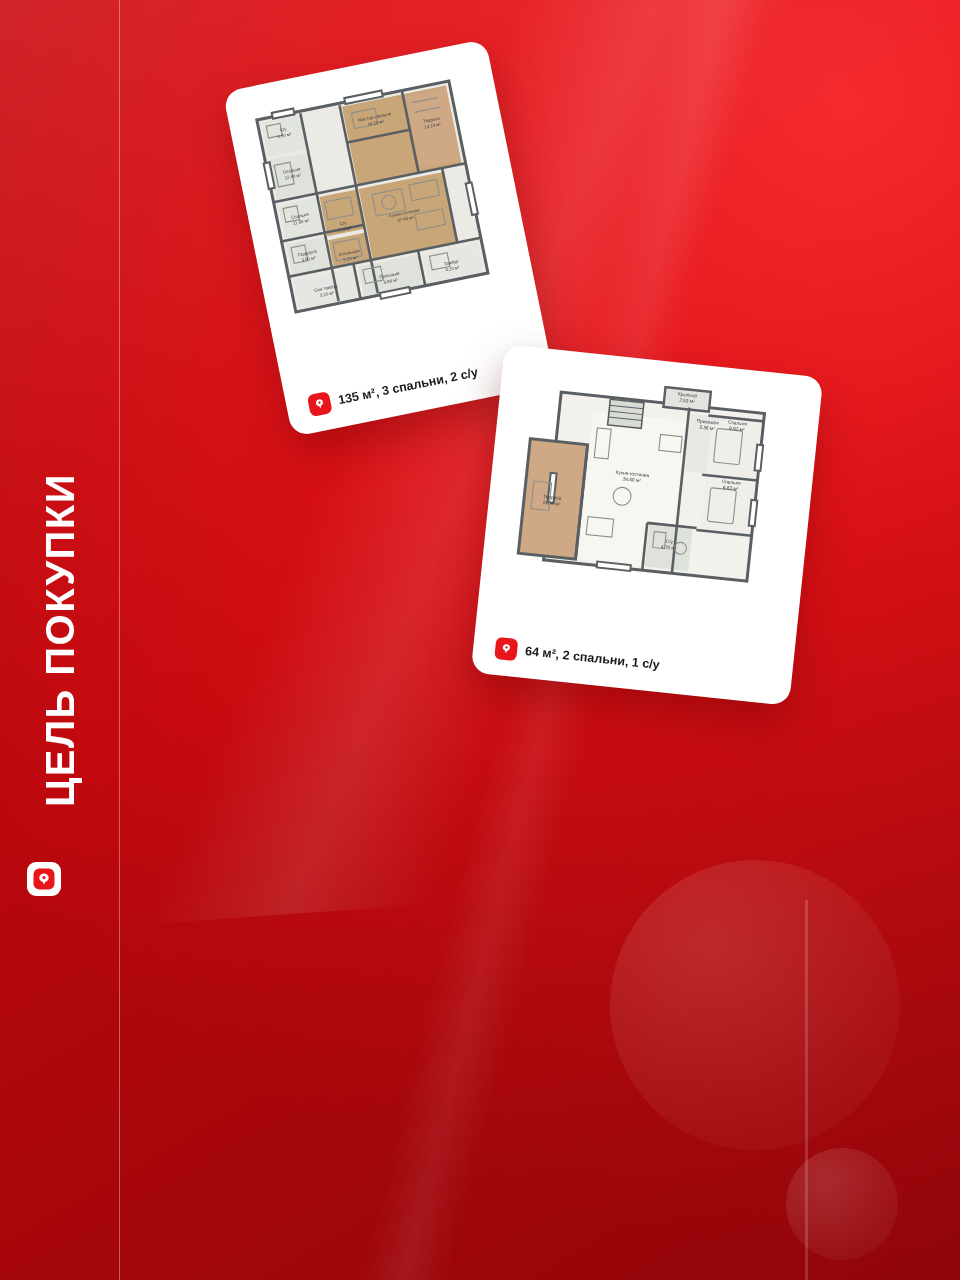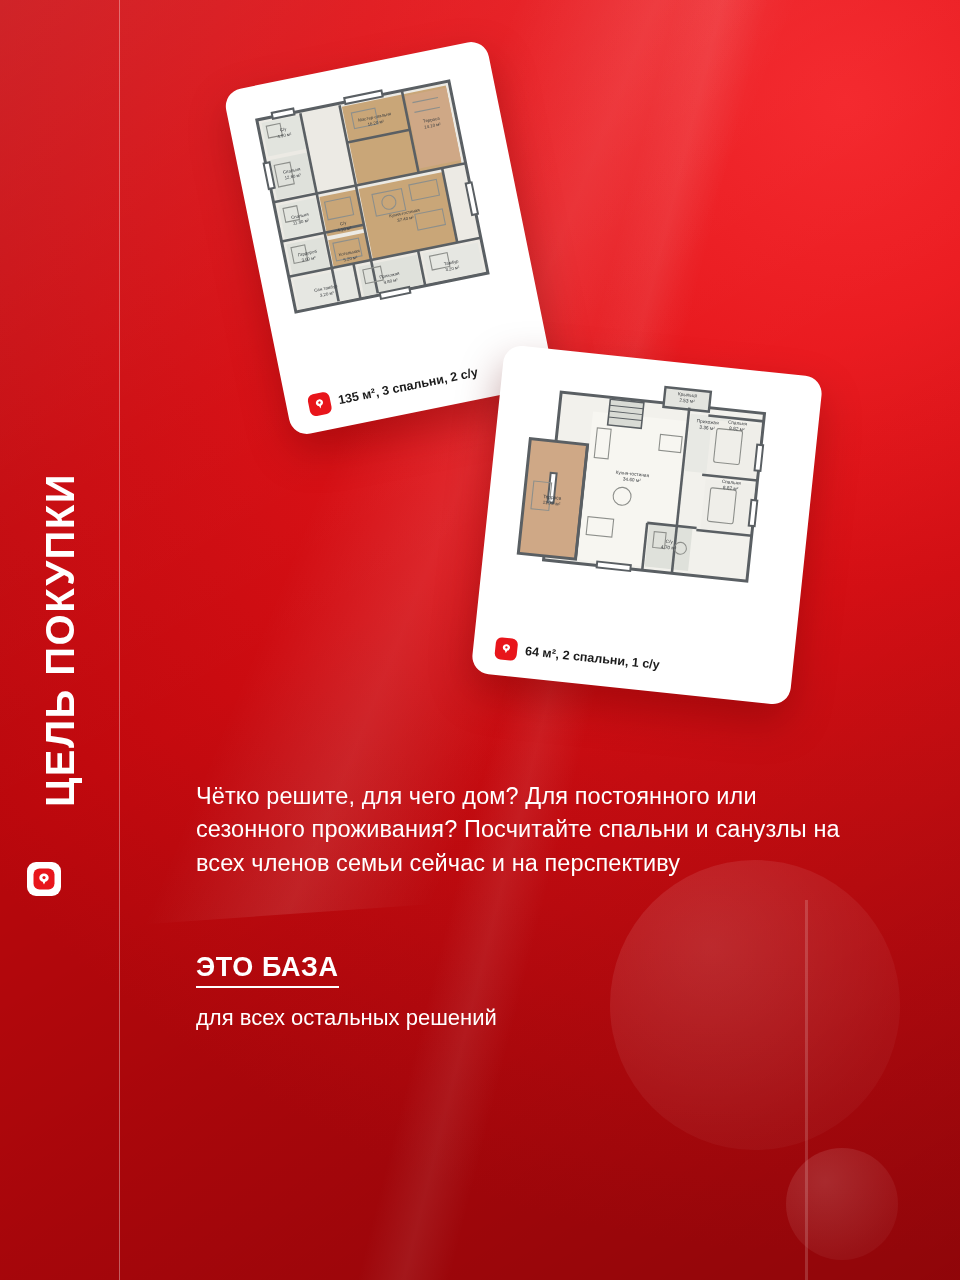--- a/index.html
+++ b/index.html
@@ -359,18 +359,13 @@
       <span class="pin">
         <svg width="14" height="14" viewBox="0 0 14 14" aria-hidden="true">
           <path d="M7 2.2c-2 0-3.6 1.5-3.6 3.3 0 1.5 1.1 2.8 2.5 3.2L7 11.4l1.1-2.7c1.4-.4 2.5-1.7 2.5-3.2 0-1.8-1.6-3.3-3.6-3.3z" fill="#fff"></path>
           <circle cx="7" cy="5.4" r="1.2" fill="#e8151b"></circle>
         </svg>
       </span>
       <span class="caption-text">64 м², 2 спальни, 1 с/у</span>
     </div>
   </div>
 
-  <div class="copy">
-    <p class="lead">Чётко решите, для чего дом? Для постоянного или сезонного проживания? Посчитайте спальни и санузлы на всех членов семьи сейчас и на перспективу</p>
-    <div class="kicker">ЭТО БАЗА</div>
-    <div class="sub">для всех остальных решений</div>
-  </div>
 </div>
 
 </body></html>

